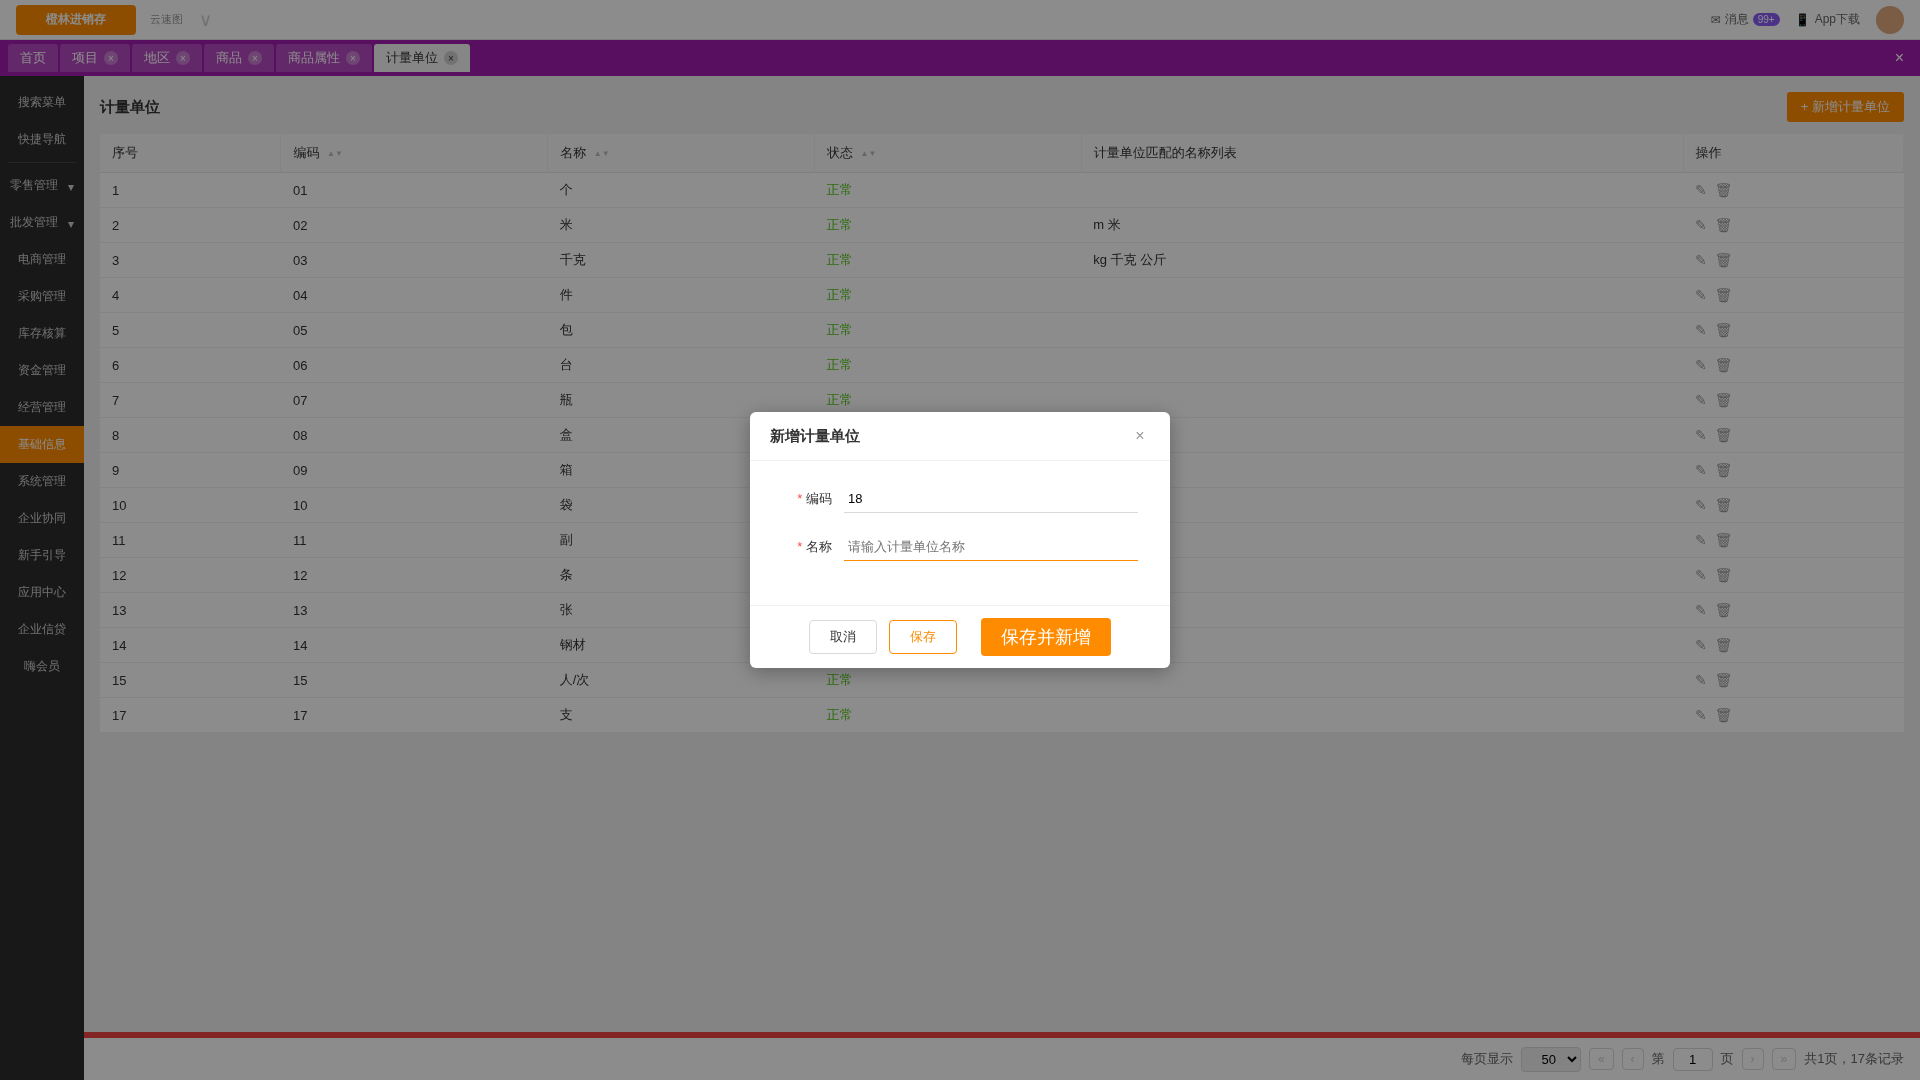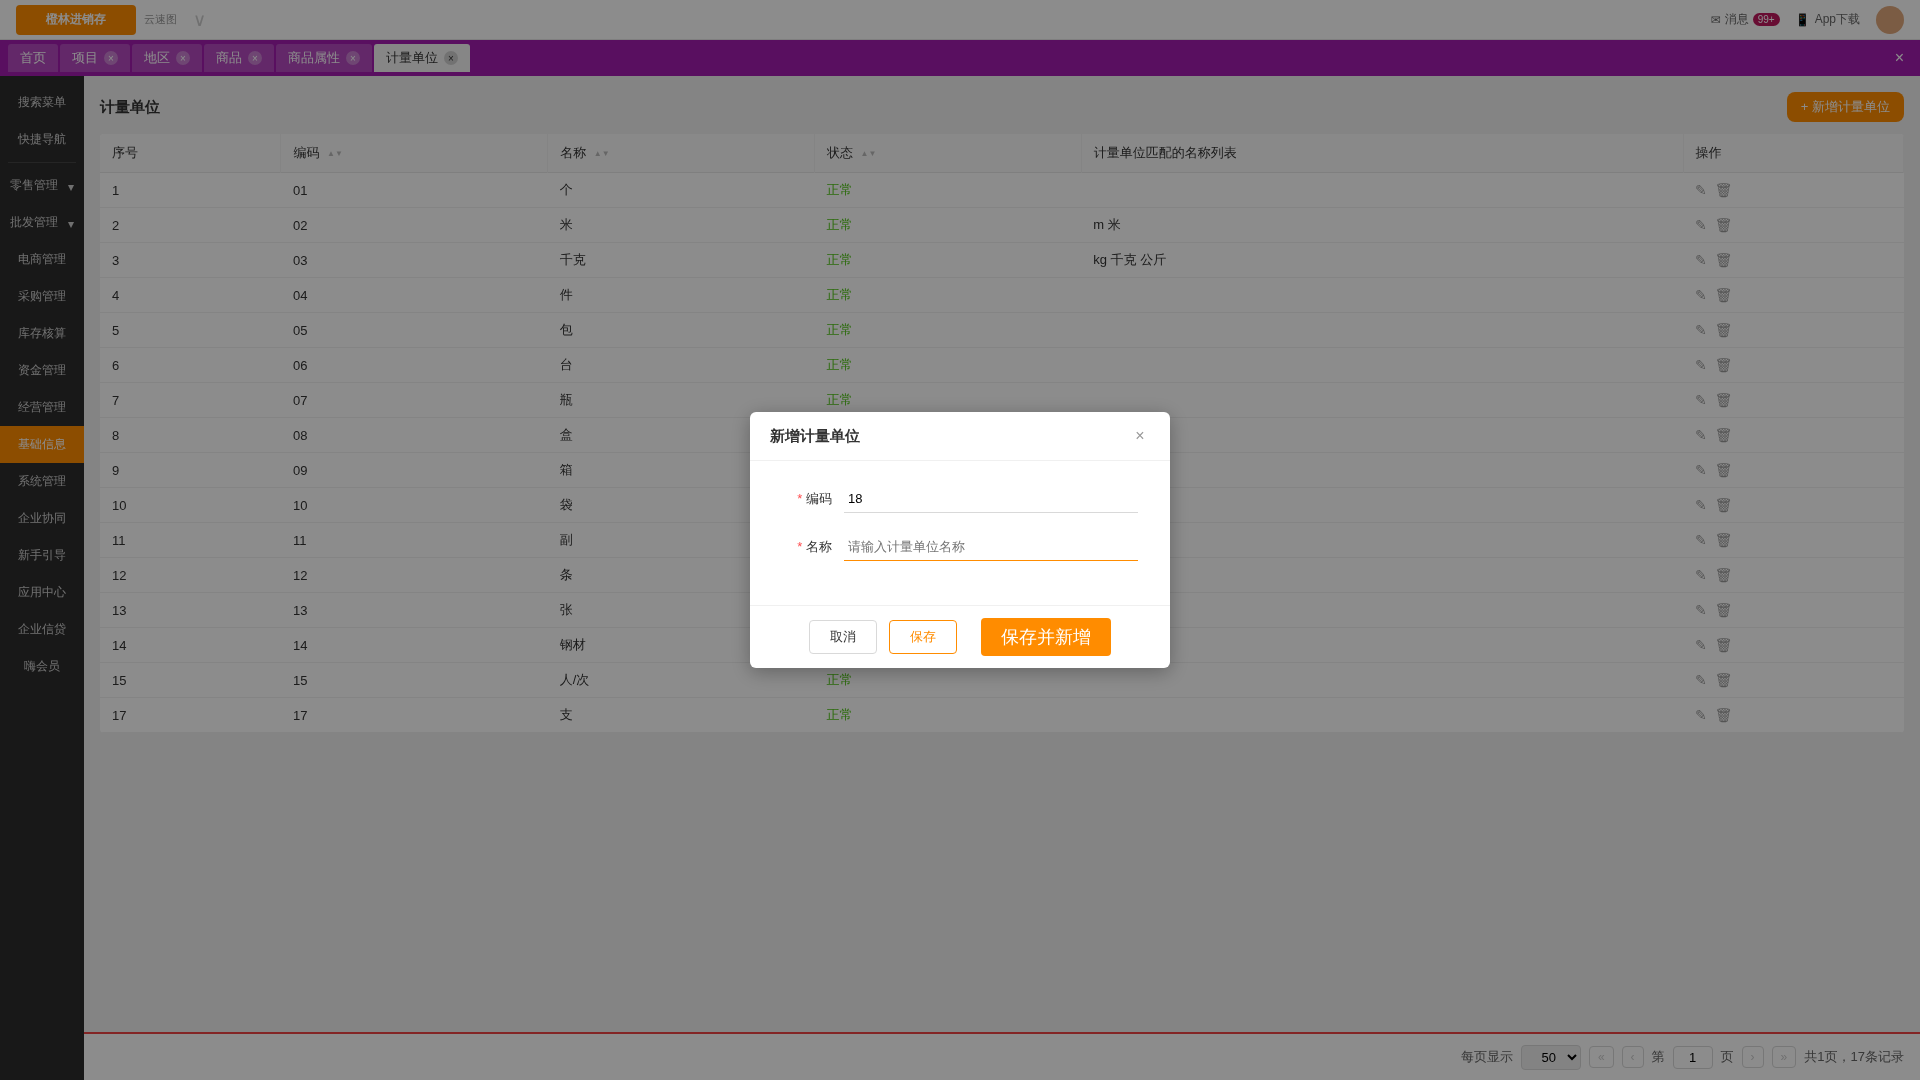--- a/index.html
+++ b/index.html
@@ -39,21 +39,21 @@
     }
     .header-btn {
       display: flex;
       align-items: center;
       gap: 4px;
       font-size: 12px;
       color: #666;
       cursor: pointer;
     }
     .badge {
-      background: #be185d;
+      background: #8b5cf6;
       color: white;
       border-radius: 10px;
       padding: 1px 5px;
       font-size: 10px;
     }
     .avatar {
       width: 28px;
       height: 28px;
       background: #ccc;
       border-radius: 50%;
@@ -147,21 +147,21 @@
     }
     .page-title {
       font-size: 15px;
       font-weight: bold;
       color: #333;
     }
     .add-btn {
       background: #ff8c00;
       color: white;
       border: none;
-      border-radius: 8px;
+      border-radius: 3px;
       padding: 6px 14px;
       font-size: 13px;
       cursor: pointer;
     }
 
     
     .table-container {
       background: white;
       border-radius: 4px;
       overflow: hidden;
@@ -213,21 +213,21 @@
     }
 
     
     .pagination-bar {
       position: absolute;
       bottom: 0;
       left: 0;
       right: 0;
       height: 48px;
       background: white;
-      border-top: 2px solid #ef4444;
+      border-top: 6px solid #ef4444;
       display: flex;
       align-items: center;
       justify-content: flex-end;
       padding: 0 16px;
       gap: 8px;
       font-size: 13px;
       color: #666;
     }
     .page-size-select {
       border: 1px solid #d9d9d9;
@@ -359,21 +359,21 @@
       cursor: pointer;
       margin-left: 12px;
     }
   </style>
 </head>
 <body>
 
 <div class="top-header">
   <div class="logo-area">
     <div class="logo-img">橙林进销存</div>
-    <span style="font-size:11px;color:#999;margin-left:0;">云速图</span>
+    <span style="font-size:11px;color:#999;margin-left:6px;">云速图</span>
     <span style="color:#ccc;margin-left:8px;font-size:18px;cursor:pointer;">∨</span>
   </div>
   <div class="header-right">
     <div class="header-btn">
       <span>✉</span>
       <span>消息</span>
       <span class="badge">99+</span>
     </div>
     <div class="header-btn">
       <span>📱</span>

